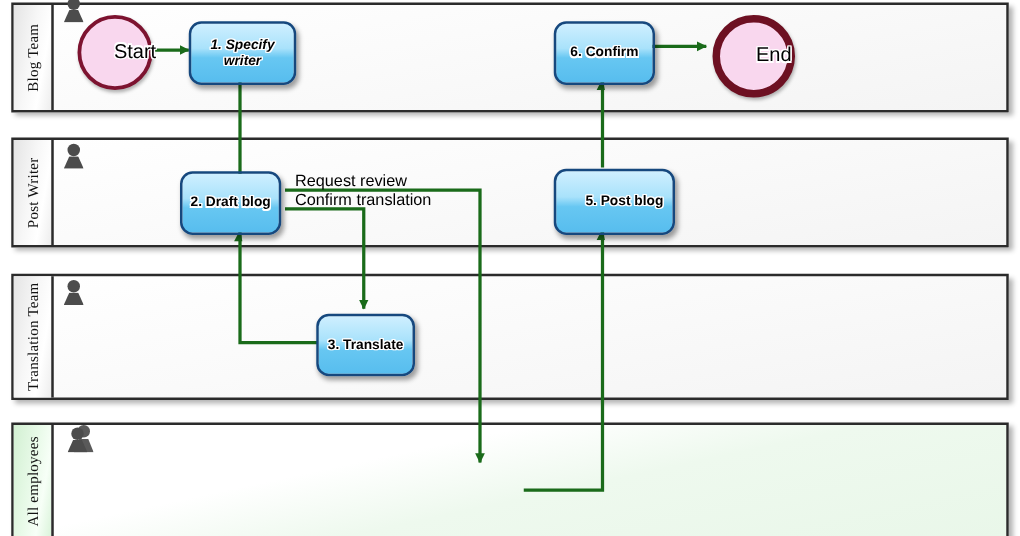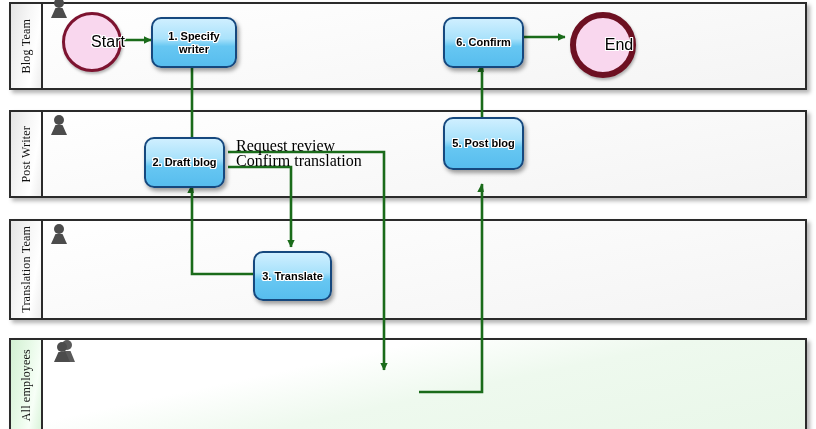--- a/index.html
+++ b/index.html
@@ -45,22 +45,22 @@
          box-shadow:1px 2px 3px rgba(0,0,0,.30);}
   .event.start{border:3px solid #7d1330;}
   .event.end{border:6px solid #6d1022;}
   .event span{font-size:16px;font-weight:normal;color:#000;
               text-shadow:1px 0 0 #fff,-1px 0 0 #fff,0 1px 0 #fff,0 -1px 0 #fff,
                           1px 1px 0 #fff,-1px -1px 0 #fff,1px -1px 0 #fff,-1px 1px 0 #fff;margin-left:32px;}
 
   
   #flows{position:absolute;left:0;top:0;width:816px;height:429px;
          pointer-events:none;overflow:visible;}
-  .flowlabel{position:absolute;font-family:Liberation Serif, serif;
-             font-size:16px;color:#000;white-space:nowrap;}
+  .flowlabel{position:absolute;font-family:Liberation Sans, sans-serif;
+             font-size:13px;color:#000;white-space:nowrap;}
 </style>
 </head>
 <body>
 
 <div id="canvas">
 
   <div class="lane" style="top:2px;height:88px;">
     <div class="lane-head">
       <div class="lane-title">Blog Team</div>
     </div>
@@ -136,37 +136,37 @@
       <path d="M482,134 L482,64" marker-end="url(#ahf)"></path>
 
       <path d="M519,37 L565,37" marker-end="url(#ah)"></path>
     </g>
   </svg>
 
   <div class="event start" style="left:62px;top:12px;width:54px;height:54px;">
     <span>Start</span>
   </div>
 
-  <div class="task" style="left:151px;top:17px;width:82px;height:47px;">
+  <div class="task" style="left:151px;top:17px;width:82px;height:47px;font-style:italic;">
     <span>1. Specify writer</span>
   </div>
 
   <div class="task" style="left:443px;top:17px;width:77px;height:47px;justify-content:center;">
     <span>6. Confirm</span>
   </div>
 
   <div class="event end" style="left:570px;top:12px;width:54px;height:54px;text-align:right;">
     <span>End</span>
   </div>
 
   <div class="task" style="left:144px;top:137px;width:77px;height:47px;justify-content:center;">
     <span>2. Draft blog</span>
   </div>
 
-  <div class="task" style="left:443px;top:117px;width:77px;height:49px;">
+  <div class="task" style="left:443px;top:135px;width:77px;height:49px;padding-left:16px;">
     <span>5. Post blog</span>
   </div>
 
   <div class="task" style="left:253px;top:251px;width:75px;height:46px;justify-content:center;">
     <span>3. Translate</span>
   </div>
 
 
   <div class="flowlabel" style="left:236px;top:137px;">Request review</div>
   <div class="flowlabel" style="left:236px;top:152px;">Confirm translation</div>

